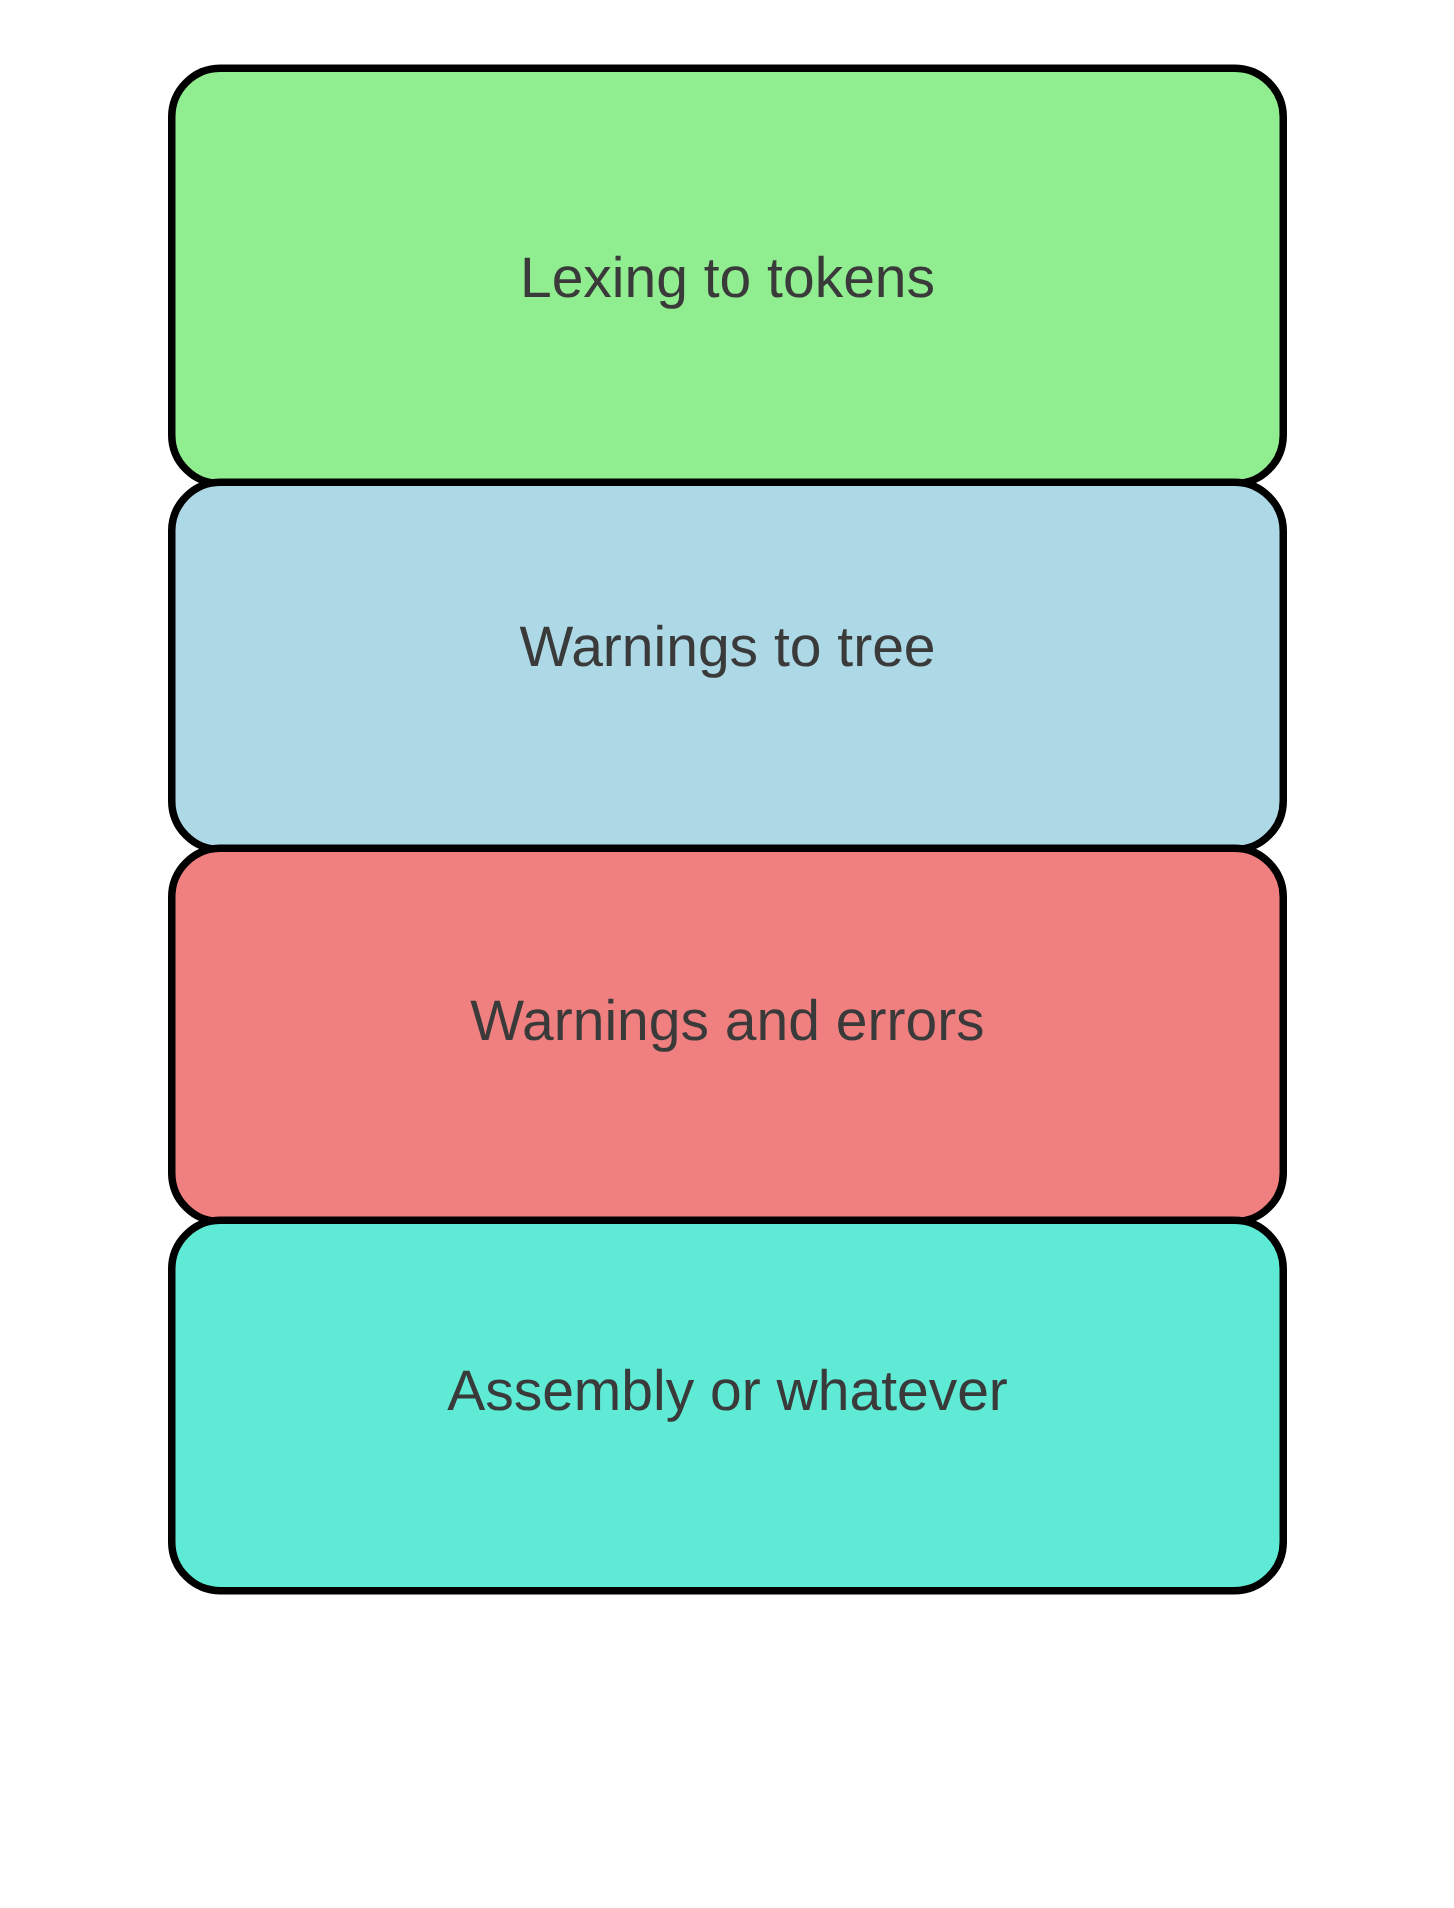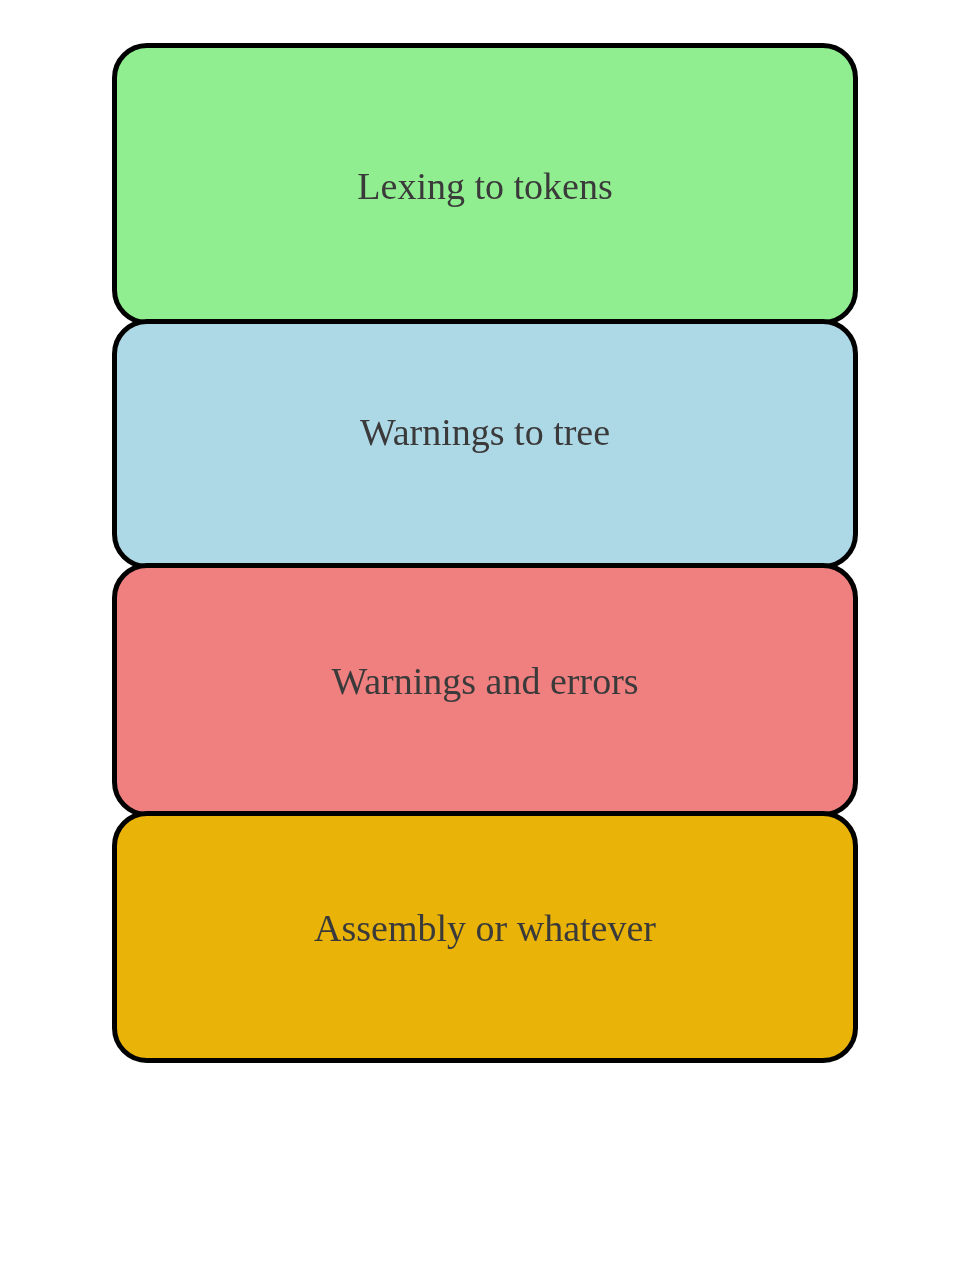--- a/index.html
+++ b/index.html
@@ -6,21 +6,21 @@
     margin: 0;
     padding: 0;
     background: #ffffff;
   }
   .canvas {
     position: relative;
     width: 969px;
     height: 1272px;
     background: #ffffff;
     overflow: hidden;
-    font-family: Liberation Serif, serif;
+    font-family: Liberation Sans, sans-serif;
   }
   .stage-box {
     position: absolute;
     left: 112px;
     width: 746px;
     box-sizing: border-box;
     border: 5px solid #000000;
     border-radius: 35px;
     display: flex;
     align-items: center;
@@ -53,17 +53,17 @@
   </div>
 
   <div class="stage-box stage-1" style="background: rgb(173, 216, 230); border-color: rgb(0, 0, 0);">
     <span class="stage-label" style="color: rgb(58, 58, 58);">Warnings to tree</span>
   </div>
 
   <div class="stage-box stage-2" style="background: rgb(240, 128, 128); border-color: rgb(0, 0, 0);">
     <span class="stage-label" style="color: rgb(58, 58, 58);">Warnings and errors</span>
   </div>
 
-  <div class="stage-box stage-3" style="background: #eab308; border-color: rgb(0, 0, 0);">
+  <div class="stage-box stage-3" style="background: #5eead4; border-color: rgb(0, 0, 0);">
     <span class="stage-label" style="color: rgb(58, 58, 58);">Assembly or whatever</span>
   </div>
 
 </div>
 
 </body></html>

